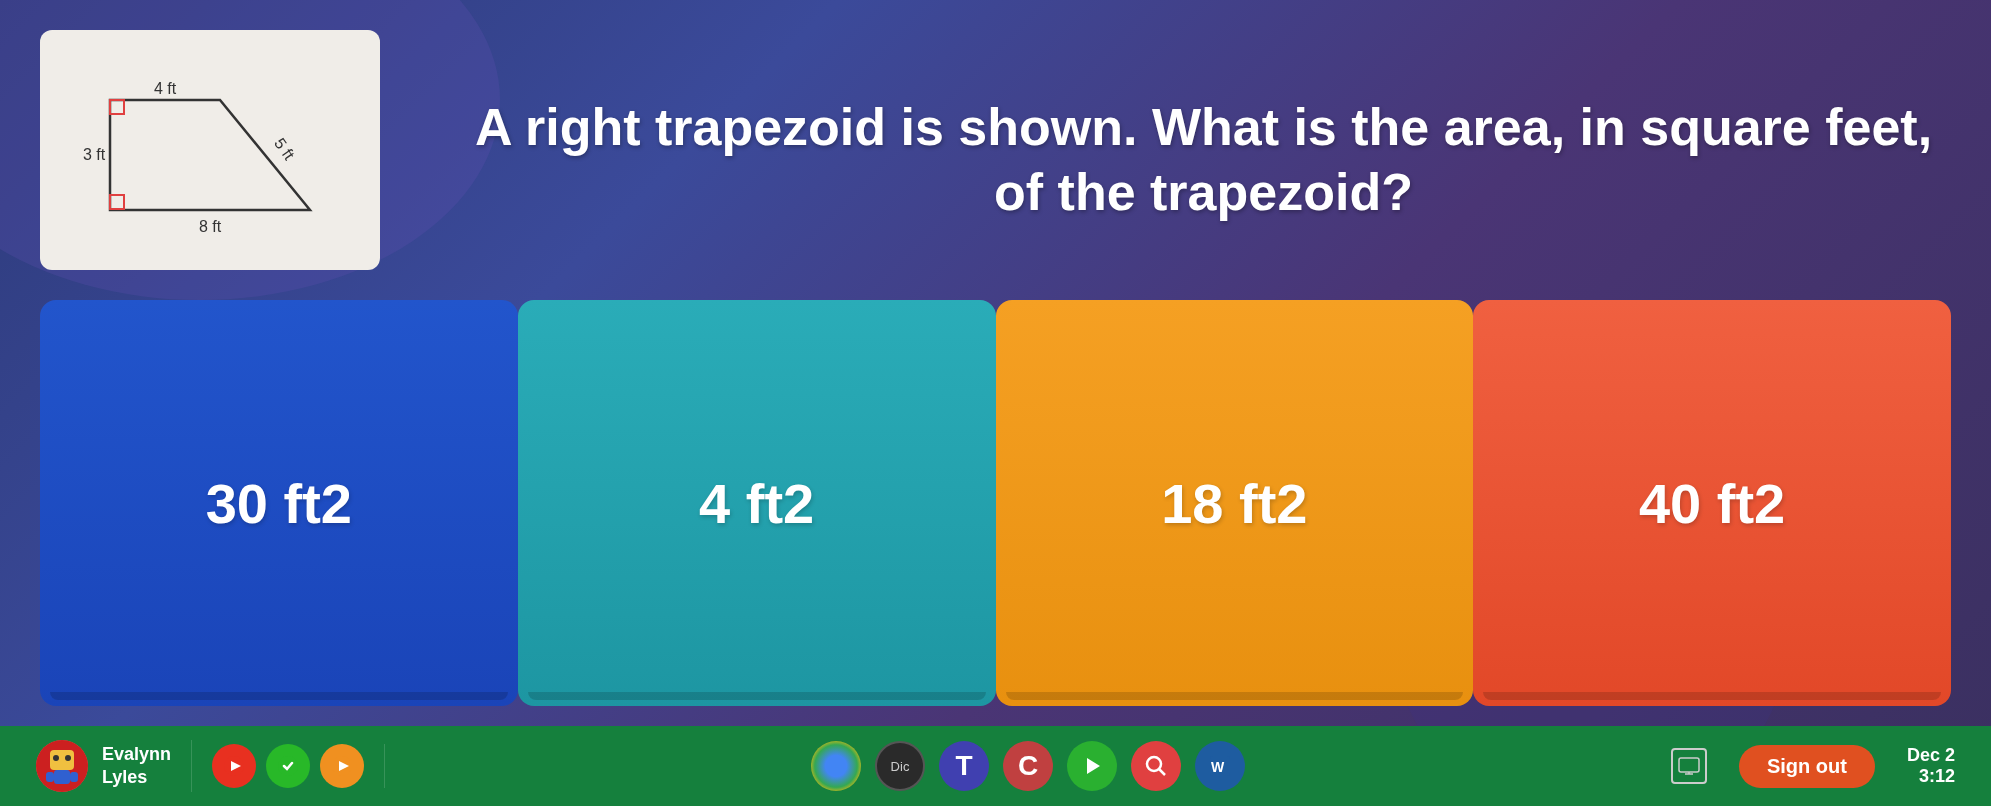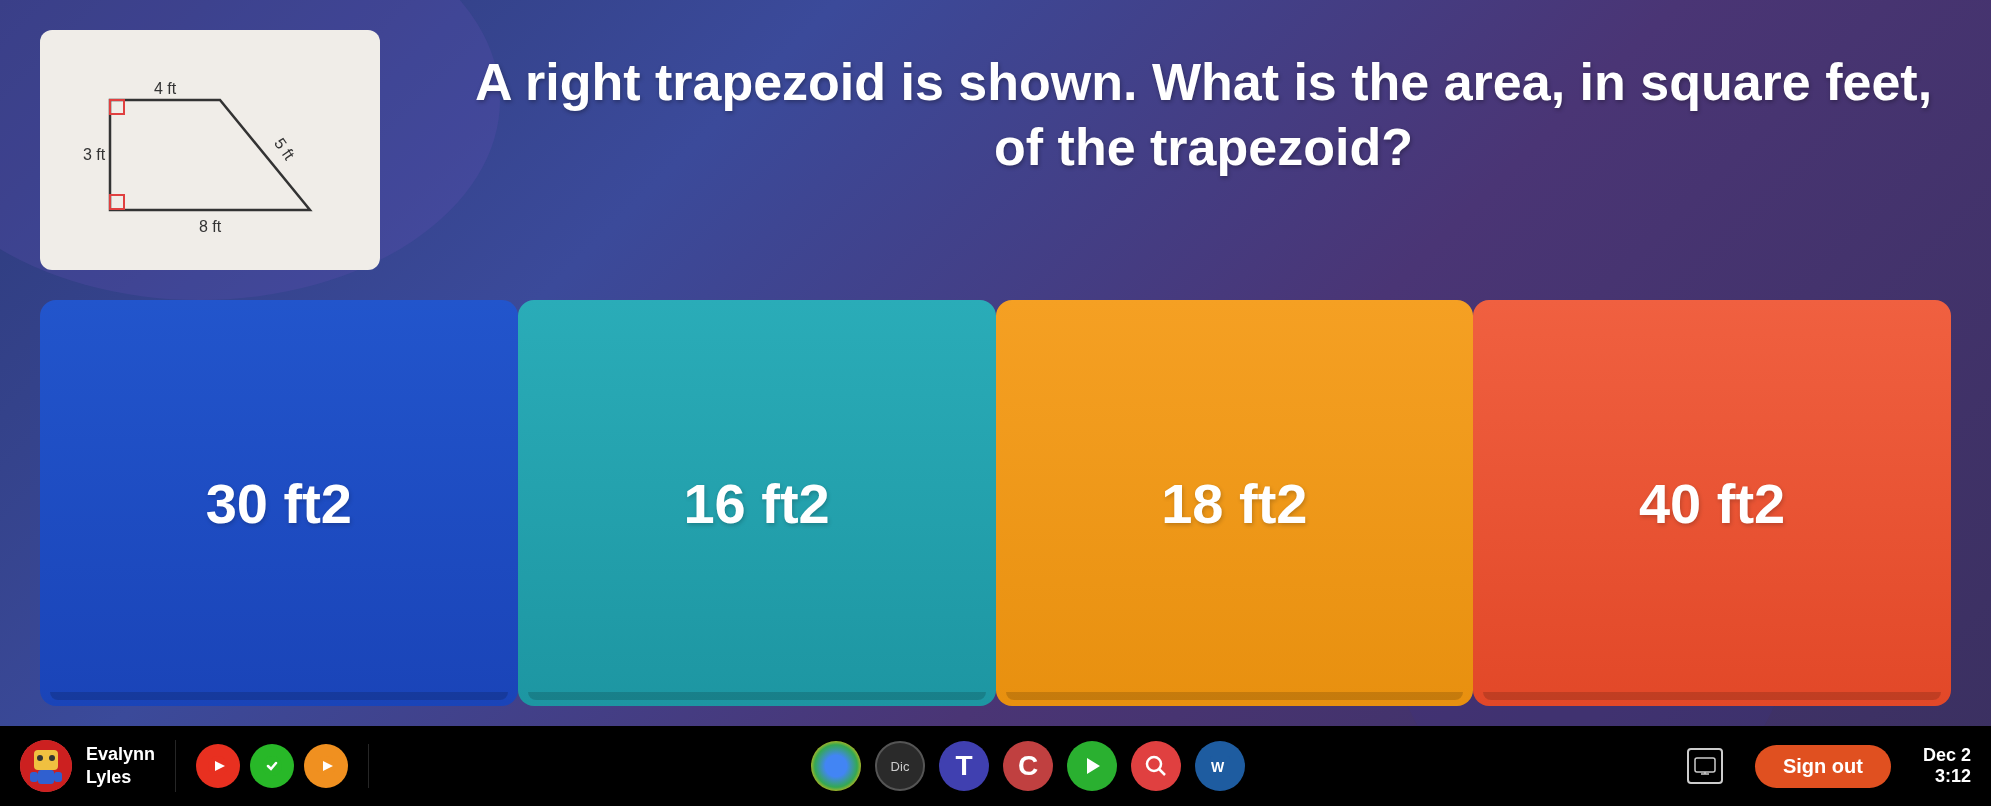--- a/index.html
+++ b/index.html
@@ -41,21 +41,21 @@
       position: absolute;
       top: 0; left: 0; right: 0;
       bottom: 80px;
       display: flex;
       flex-direction: column;
       padding: 30px 40px 20px 40px;
     }
 
     .top-section {
       display: flex;
-      align-items: flex-start;
+      align-items: center;
       gap: 76px;
       flex: 0 0 auto;
     }
 
     
     .diagram-card {
       background: #f0ede8;
       border-radius: 12px;
       width: 340px;
       height: 240px;
@@ -121,24 +121,24 @@
     .btn-blue { background: linear-gradient(180deg, #2255cc 0%, #1a44b8 100%); }
     .btn-teal { background: linear-gradient(180deg, #2aacb8 0%, #1d96a2 100%); }
     .btn-orange { background: linear-gradient(180deg, #f5a023 0%, #e8900f 100%); }
     .btn-coral { background: linear-gradient(180deg, #f06040 0%, #e24828 100%); }
 
     
     .taskbar {
       position: absolute;
       bottom: 0; left: 0; right: 0;
       height: 80px;
-      background: #000000;
-      display: flex;
-      align-items: center;
-      padding: 0 20px;
+      background: #15803d;
+      display: flex;
+      align-items: center;
+      padding: 0 36px;
       gap: 0;
     }
 
     .user-section {
       display: flex;
       align-items: center;
       gap: 14px;
       padding-right: 20px;
       border-right: 1px solid rgba(255,255,255,0.15);
     }
@@ -280,21 +280,21 @@
     </div>
 
     <div class="question-text">A right trapezoid is shown. What is the area, in square feet, of the trapezoid?</div>
   </div>
 
   <div class="answers-row">
     <button class="answer-btn btn-blue">
       <span>30 ft2</span>
     </button>
     <button class="answer-btn btn-teal">
-      <span>16 ft2</span>
+      <span>4 ft2</span>
     </button>
     <button class="answer-btn btn-orange">
       <span>18 ft2</span>
     </button>
     <button class="answer-btn btn-coral">
       <span>40 ft2</span>
     </button>
   </div>
 </div>
 

